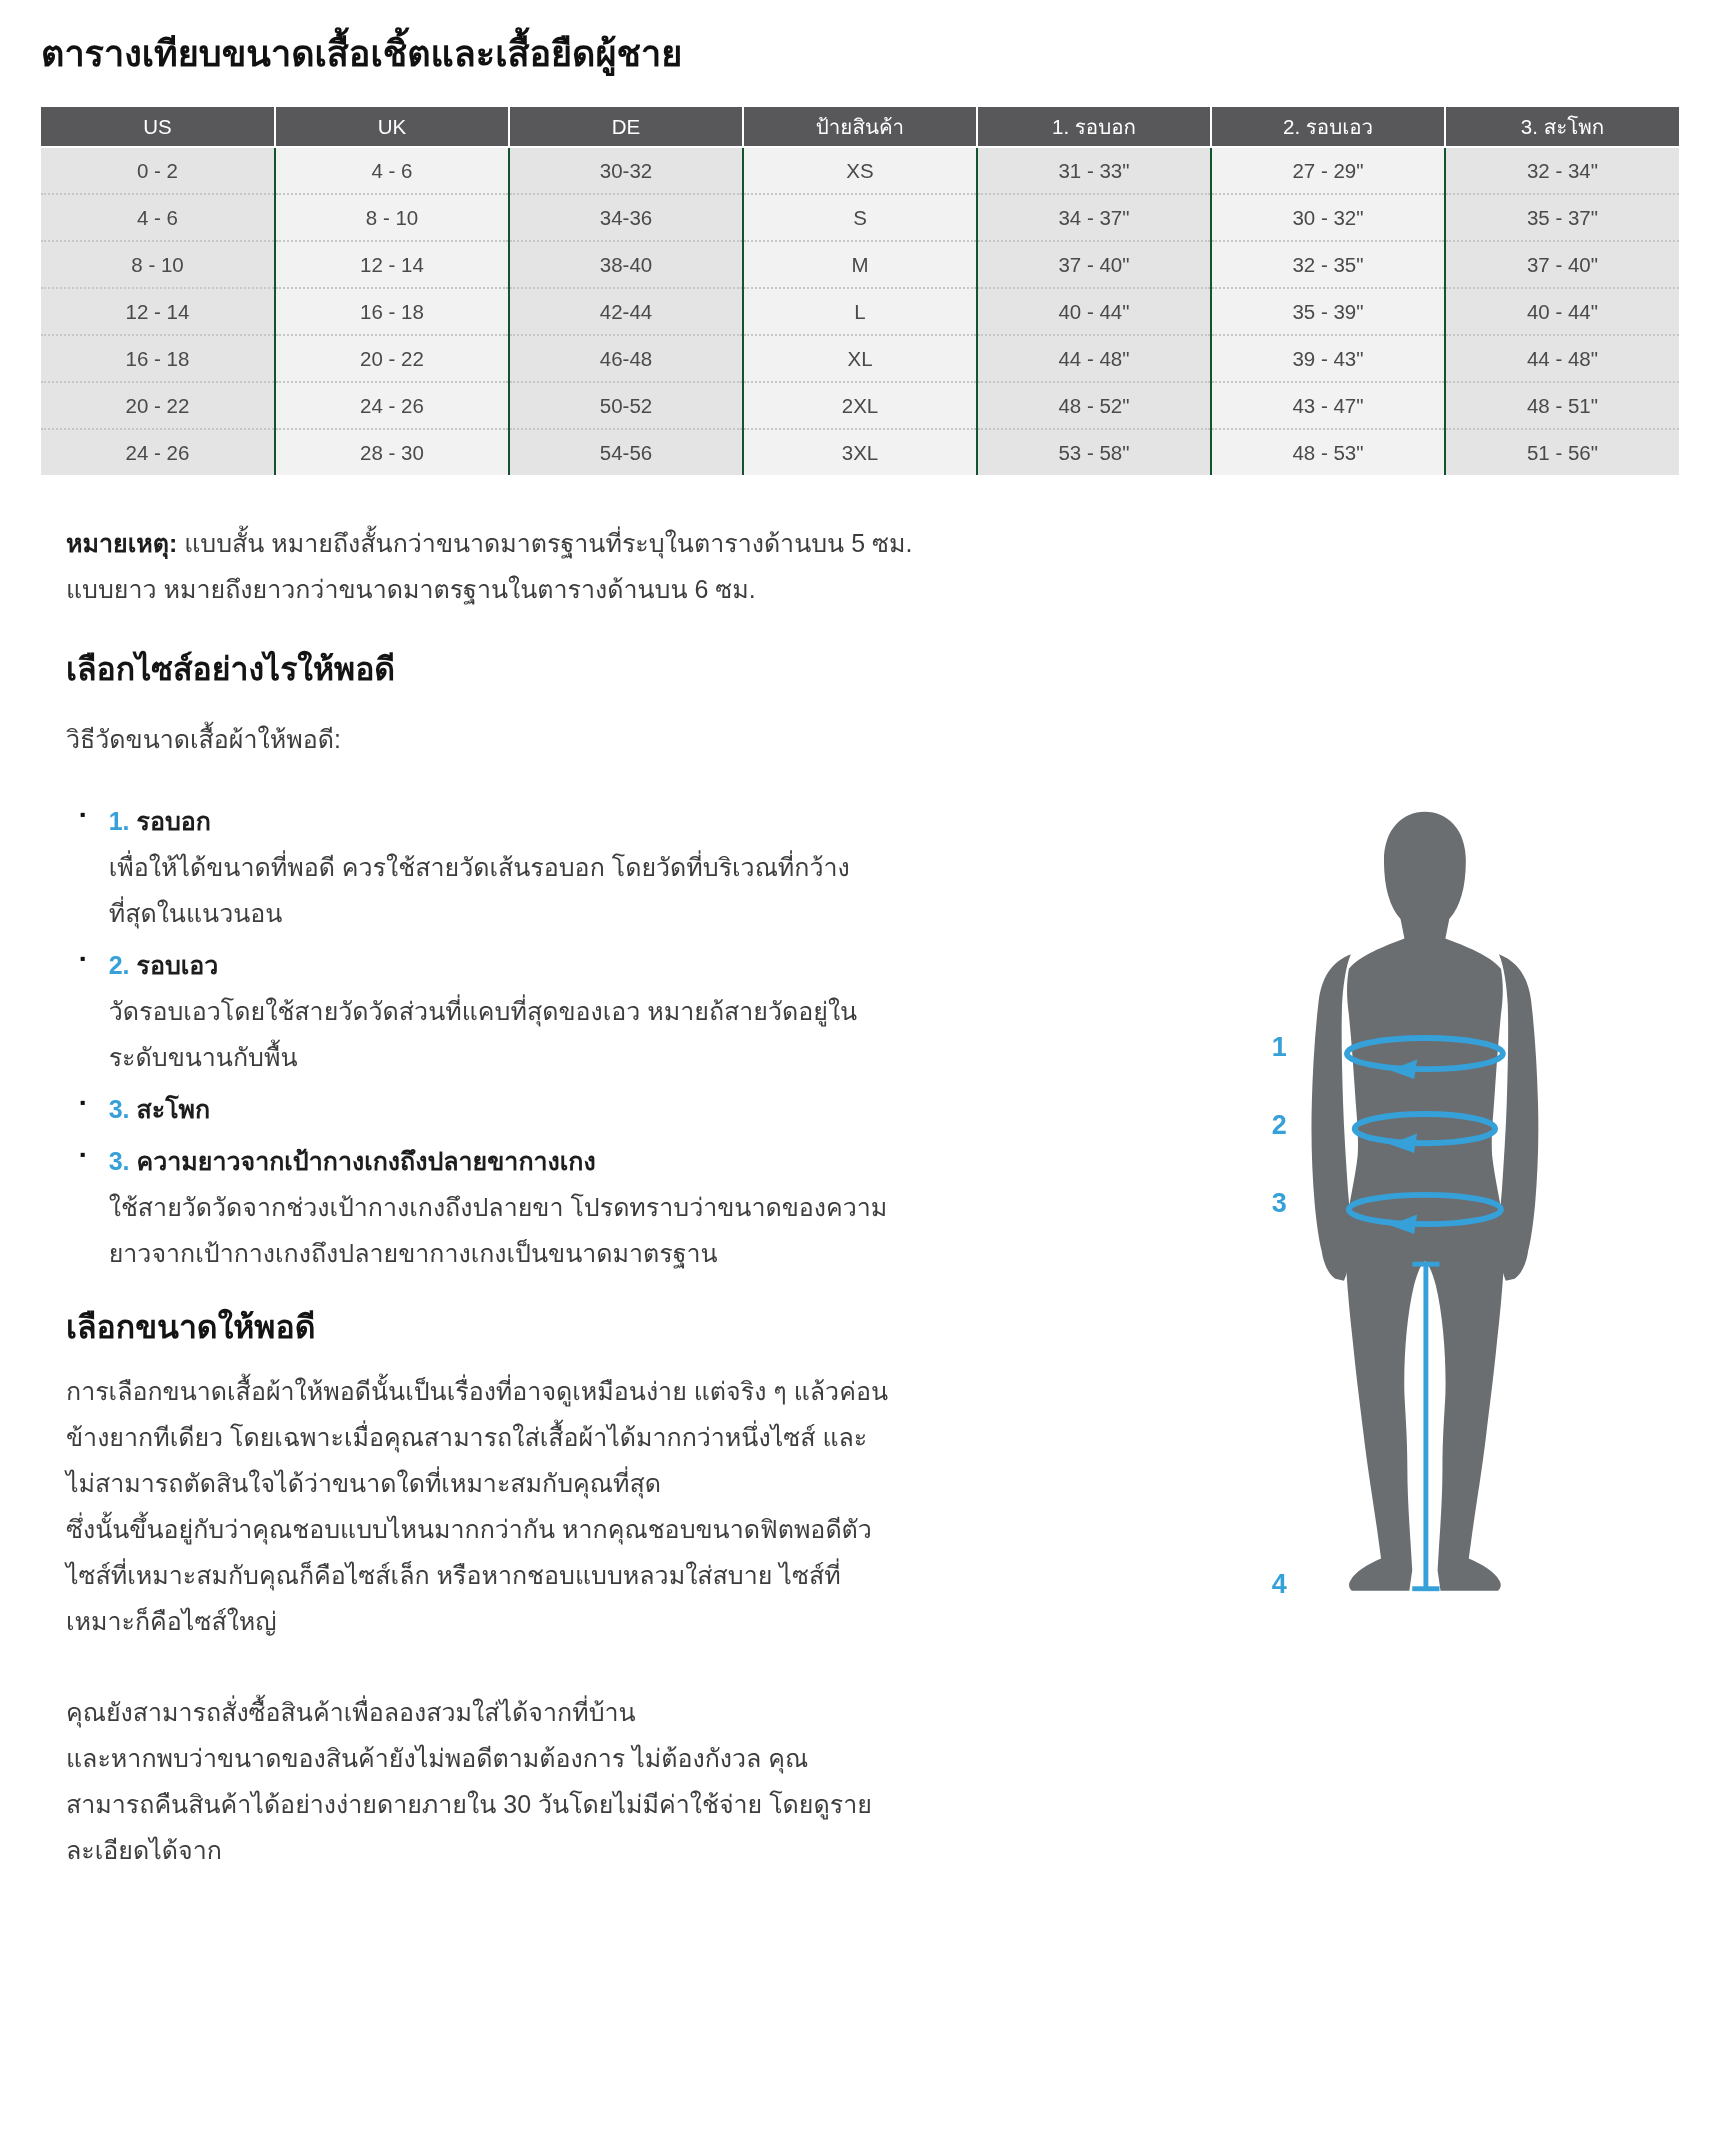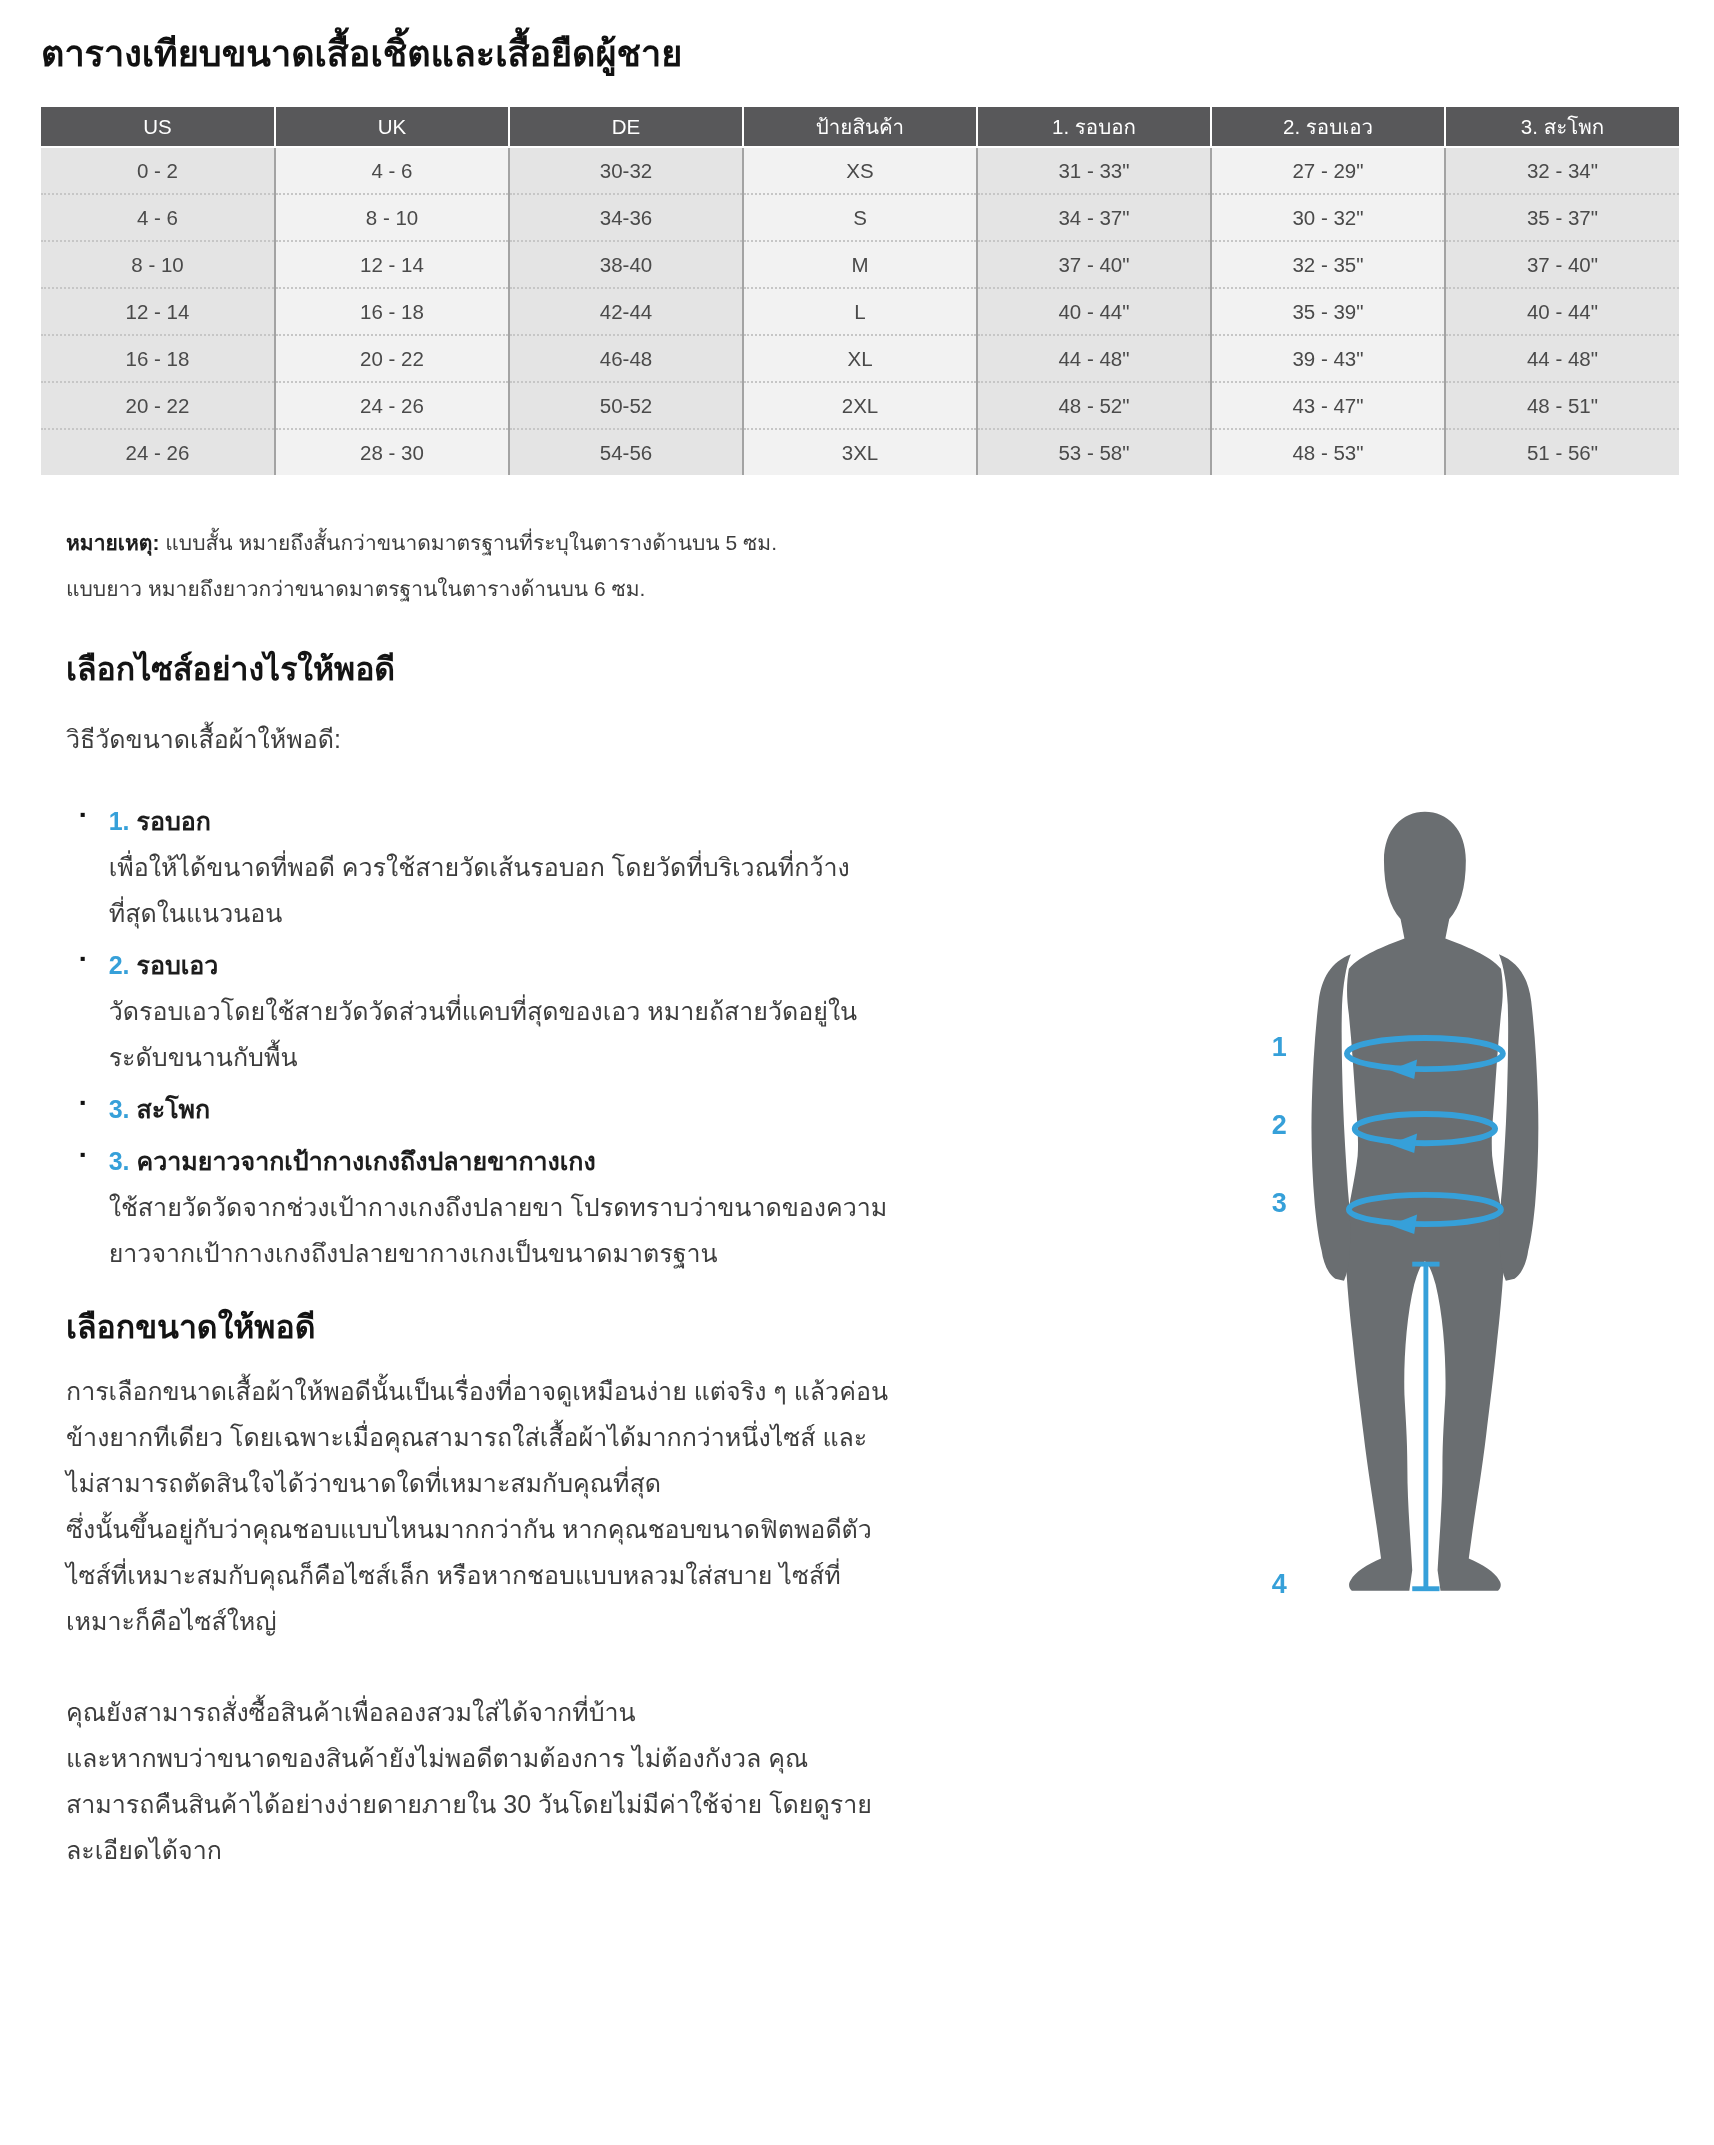--- a/index.html
+++ b/index.html
@@ -6,28 +6,28 @@
   .page{position:relative;width:1714px;height:2087px;background:#fff;
         font-family:"Liberation Sans","DejaVu Sans",sans-serif;color:#3d3d3d;overflow:hidden;}
   .inner{padding:9.8px 35px 0 41px;}
 
   h1.title{font-size:36px;font-weight:bold;color:#111;margin:15.6px 0 25px 0;letter-spacing:0;}
 
   table.size-table{border-collapse:collapse;table-layout:fixed;width:1638px;}
   .size-table th{background:#58585a;color:#ffffff;font-size:20.5px;font-weight:normal;height:37px;
                  border-right:2px solid #fff;text-align:center;}
   .size-table th:last-child{border-right:none;}
-  .size-table td{height:43px;text-align:center;font-size:20.5px;color:#4a4a4a;border-right:2px solid #a3a3a3;}
+  .size-table td{height:43px;text-align:center;font-size:20.5px;color:#4a4a4a;border-right:2px solid #14532d;}
   .size-table td:last-child{border-right:none;}
   .size-table tbody tr{border-top:2px dotted #c6c6c6;}
   .size-table tbody tr:first-child{border-top:2.9px solid #ffffff;}
   td.col-a{background:#e4e4e4;}
   td.col-b{background:#f2f2f2;}
 
-  .note{margin:45px 0 0 25px;font-size:21px;line-height:46px;color:#3d3d3d;}
+  .note{margin:45px 0 0 25px;font-size:25px;line-height:46px;color:#3d3d3d;}
   .note .lead{font-weight:bold;color:#1d1d1d;}
 
   .text-col{width:829px;margin-left:25px;}
   h2.section{font-size:32px;font-weight:bold;color:#141414;margin:31px 0 25px 0;}
   h2.section.second{margin-top:25px;margin-bottom:15.6px;}
   .intro{font-size:25px;margin:0 0 39px 0;color:#3d3d3d;}
 
   ul.measure-list{list-style:none;margin:0 0 0 13.7px;padding:0;}
   .measure-list li{display:flex;margin:0 0 5.9px 0;}
   .bullet-marker{width:29px;flex:0 0 29px;font-size:16.6px;color:#111;padding-top:6.8px;}

